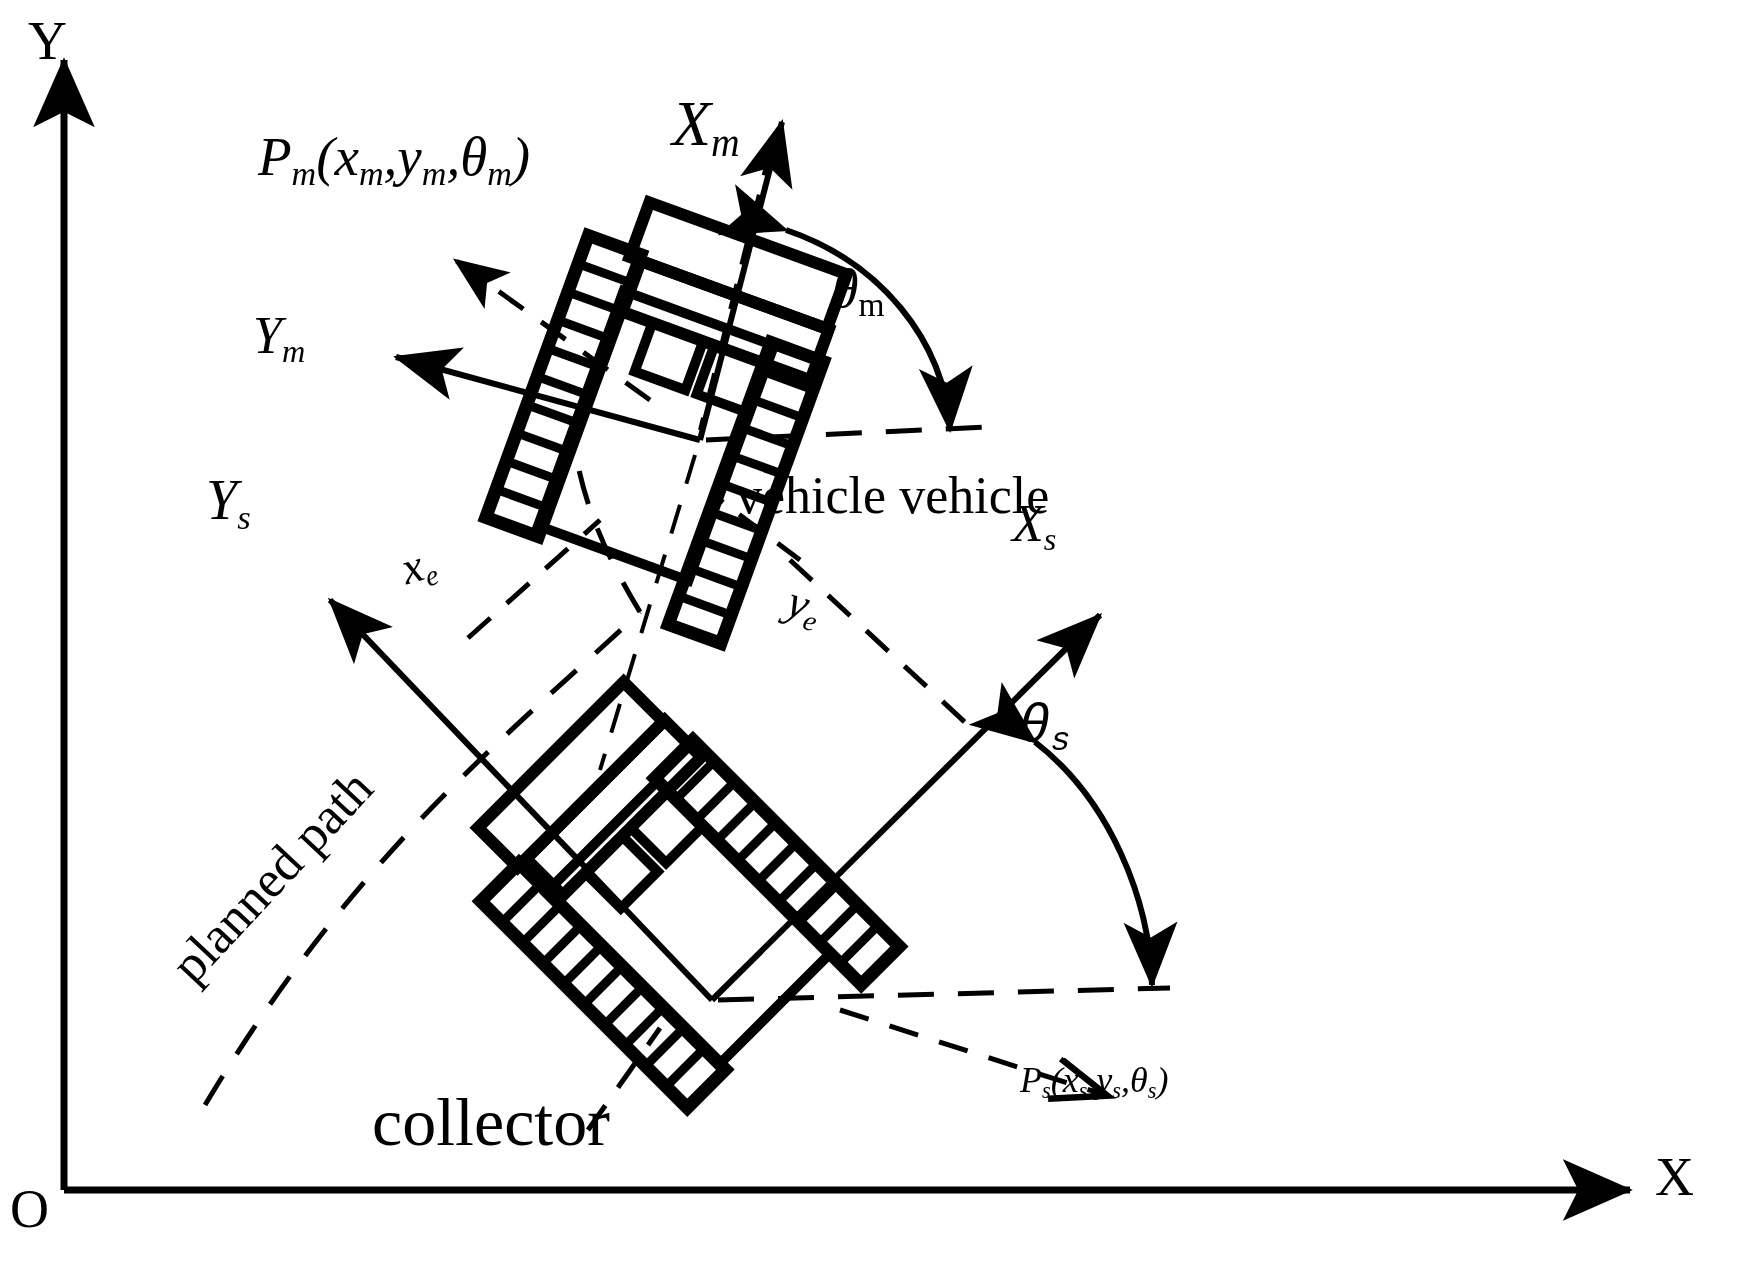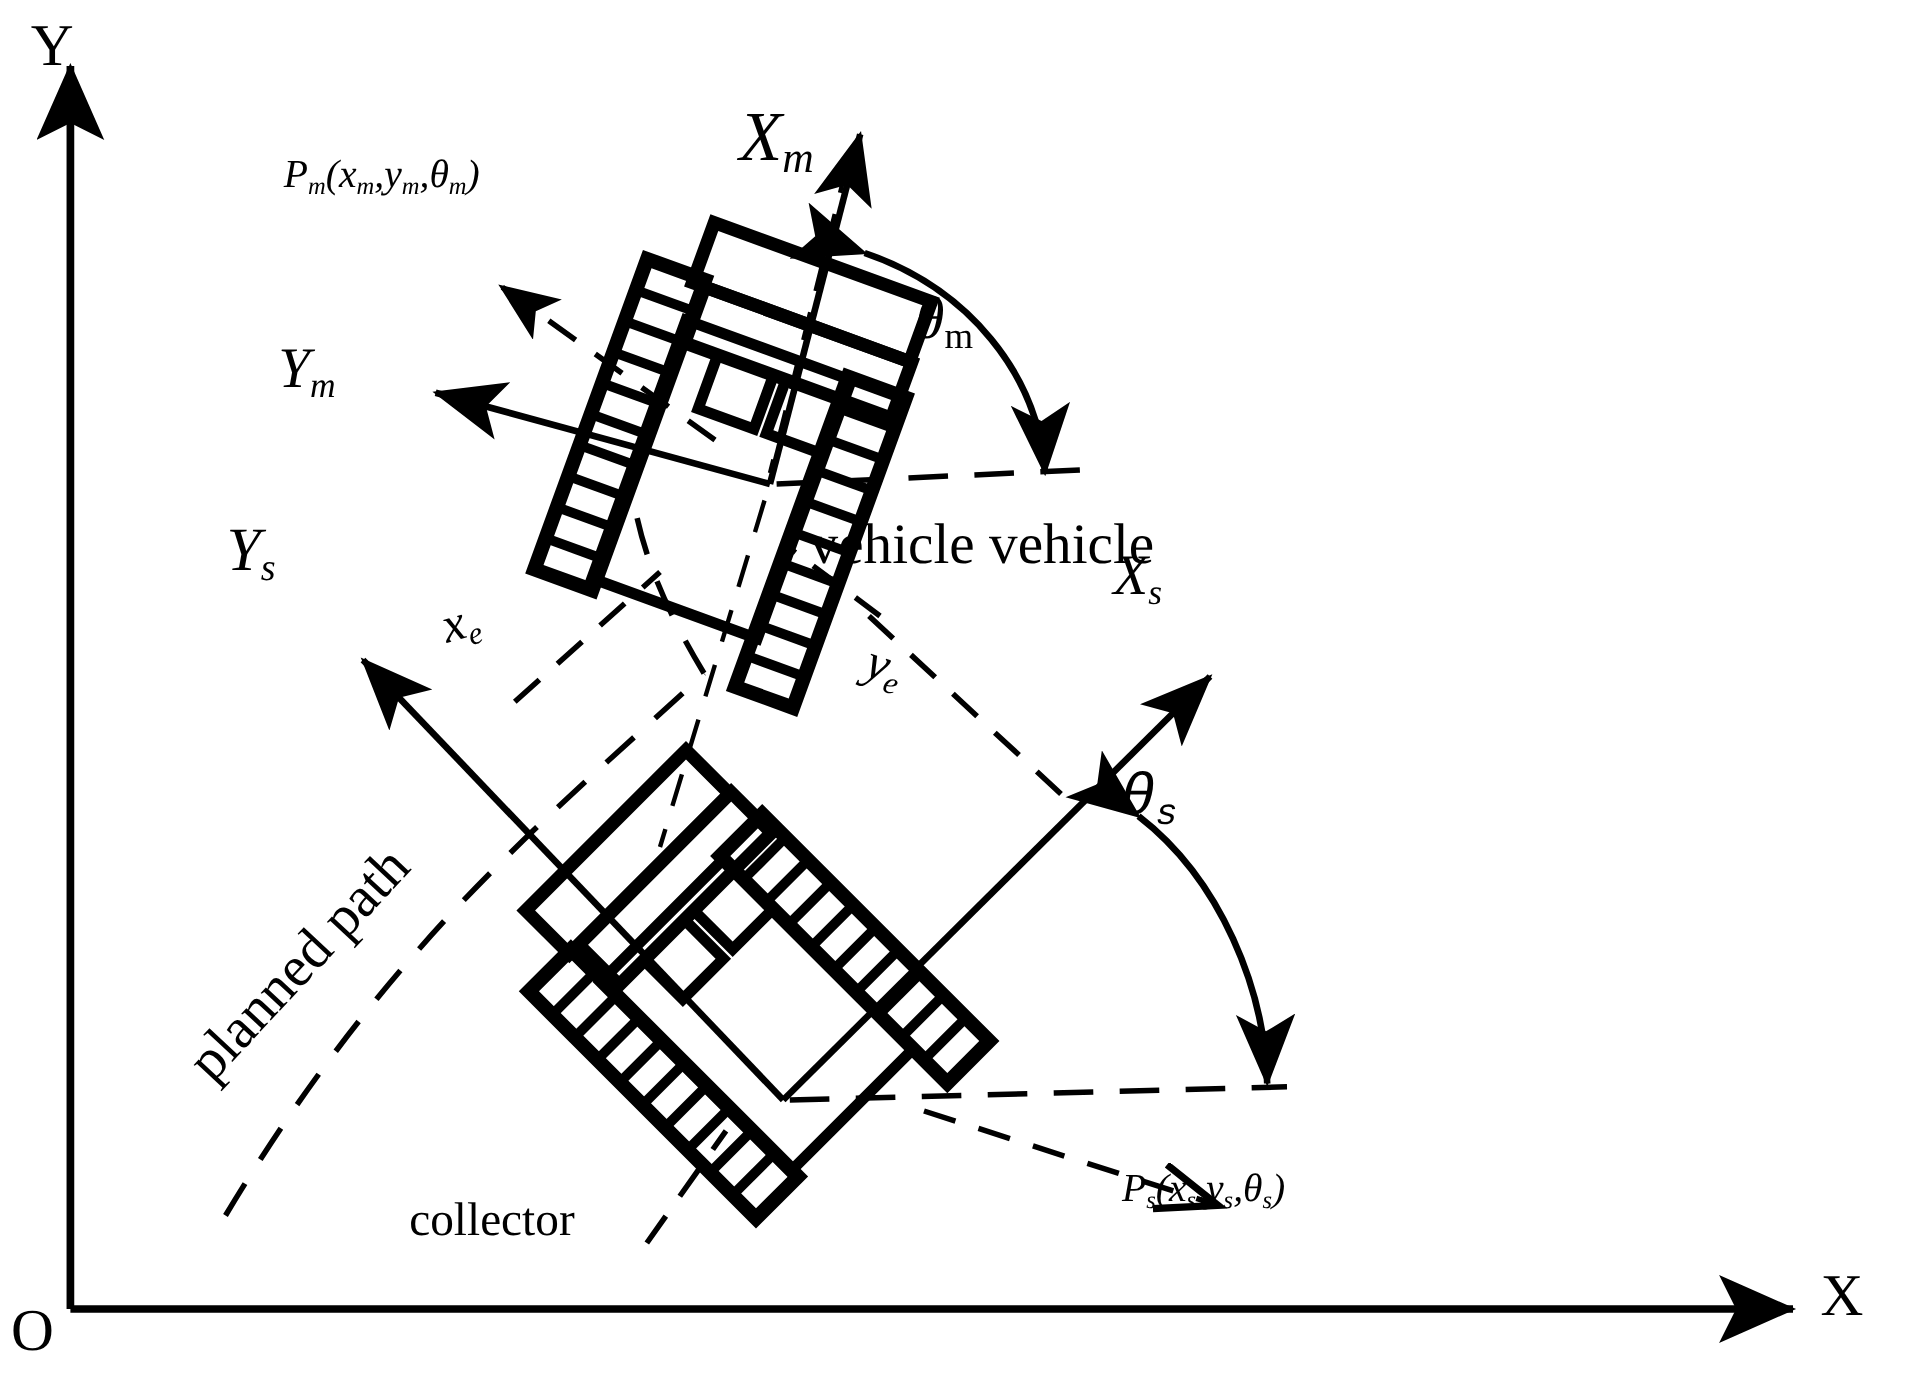--- a/index.html
+++ b/index.html
@@ -154,21 +154,21 @@
     <path d="M 840 1010 L 1105 1095" fill="none" stroke="#000" stroke-width="5" stroke-dasharray="30 22" marker-end="url(#ahThin)"></path>
 
     <path d="M 468 638 L 600 520" fill="none" stroke="#000" stroke-width="5" stroke-dasharray="30 22"></path>
     <path d="M 790 560 L 968 725" fill="none" stroke="#000" stroke-width="5" stroke-dasharray="30 22"></path>
   </svg>
 
   <div class="lbl" style="left:28px;top:14px;font-size:54px;">Y</div>
   <div class="lbl" style="left:1655px;top:1150px;font-size:54px;">X</div>
   <div class="lbl" style="left:10px;top:1182px;font-size:54px;">O</div>
 
-  <div class="lbl" style="left:258px;top:140px;font-size:36px;">
+  <div class="lbl" style="left:258px;top:129px;font-size:55px;">
     <span class="ital">P</span><sub class="sub-it">m</sub><span class="ital">(</span><span class="ital">x</span><sub class="sub-it">m</sub><span class="ital">,</span><span class="ital">y</span><sub class="sub-it">m</sub><span class="ital">,</span><span class="ital">θ</span><sub class="sub-it">m</sub><span class="ital">)</span>
   </div>
 
   <div class="lbl" style="left:672px;top:92px;font-size:64px;">
     <span class="ital">X</span><sub class="sub-it">m</sub>
   </div>
 
   <div class="lbl" style="left:253px;top:310px;font-size:52px;">
     <span class="ital">Y</span><sub class="sub-it">m</sub>
   </div>
@@ -194,19 +194,19 @@
   <div class="lbl" style="left:396px;top:548px;font-size:46px;transform:rotate(-16deg);transform-origin:left top;">
     <span class="ital">x</span><sub class="sub-it">e</sub>
   </div>
 
   <div class="lbl" style="left:796px;top:578px;font-size:46px;transform:rotate(18deg);transform-origin:left top;">
     <span class="ital">y</span><sub class="sub-it">e</sub>
   </div>
 
   <div class="lbl" style="left:200px;top:940px;font-size:52px;transform:rotate(-47deg);transform-origin:left bottom;">planned path</div>
 
-  <div class="lbl" style="left:372px;top:1088px;font-size:43px;font-family:Liberation Serif, serif;">collector</div>
+  <div class="lbl" style="left:372px;top:1088px;font-size:68px;font-family:Liberation Serif, serif;">collector</div>
 
   <div class="lbl" style="left:1020px;top:1062px;font-size:36px;">
     <span class="ital">P</span><sub class="sub-it">s</sub><span class="ital">(</span><span class="ital">x</span><sub class="sub-it">s</sub><span class="ital">,</span><span class="ital">y</span><sub class="sub-it">s</sub><span class="ital">,</span><span class="ital">θ</span><sub class="sub-it">s</sub><span class="ital">)</span>
   </div>
 
 </div>
 
 </body></html>

